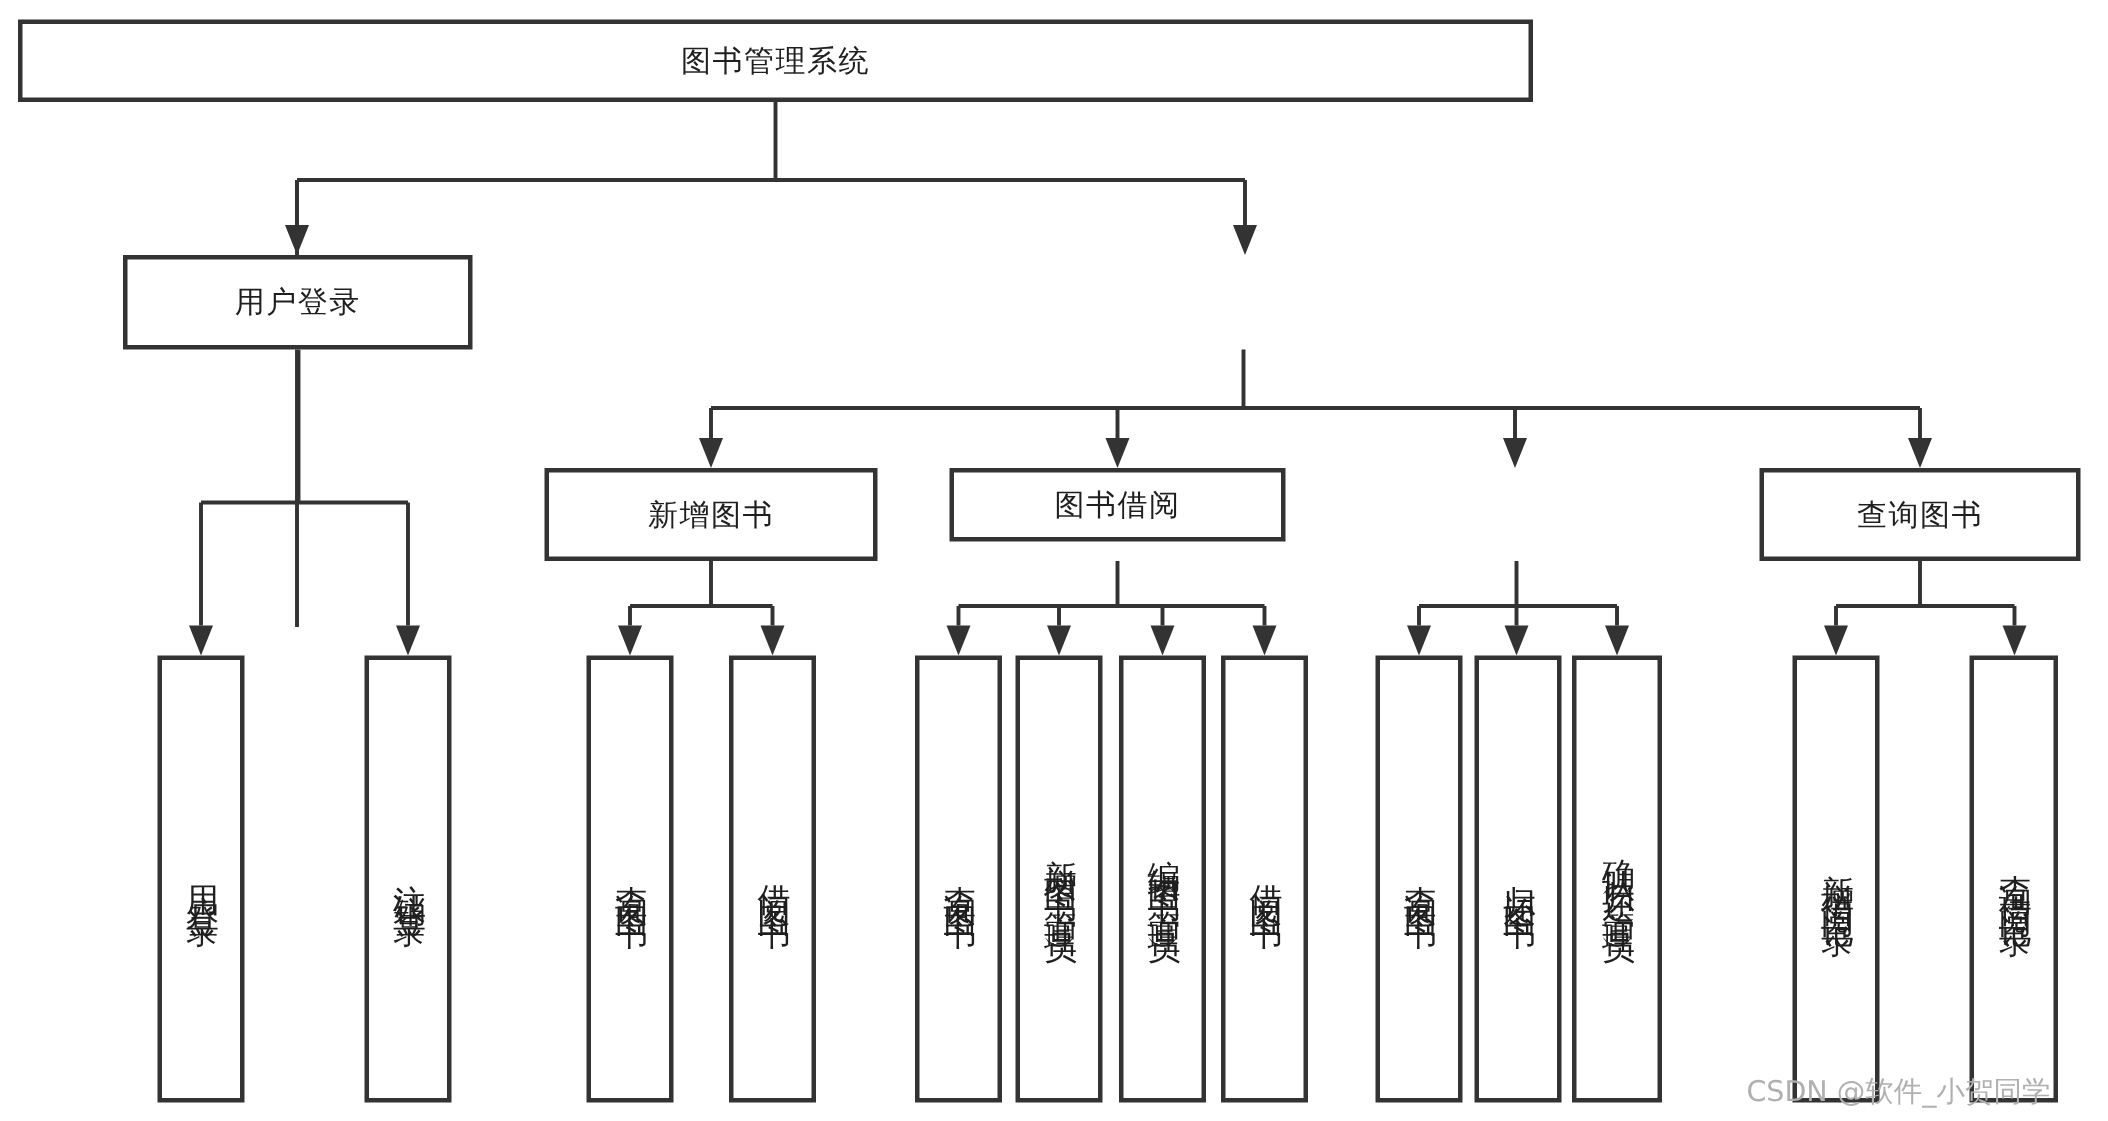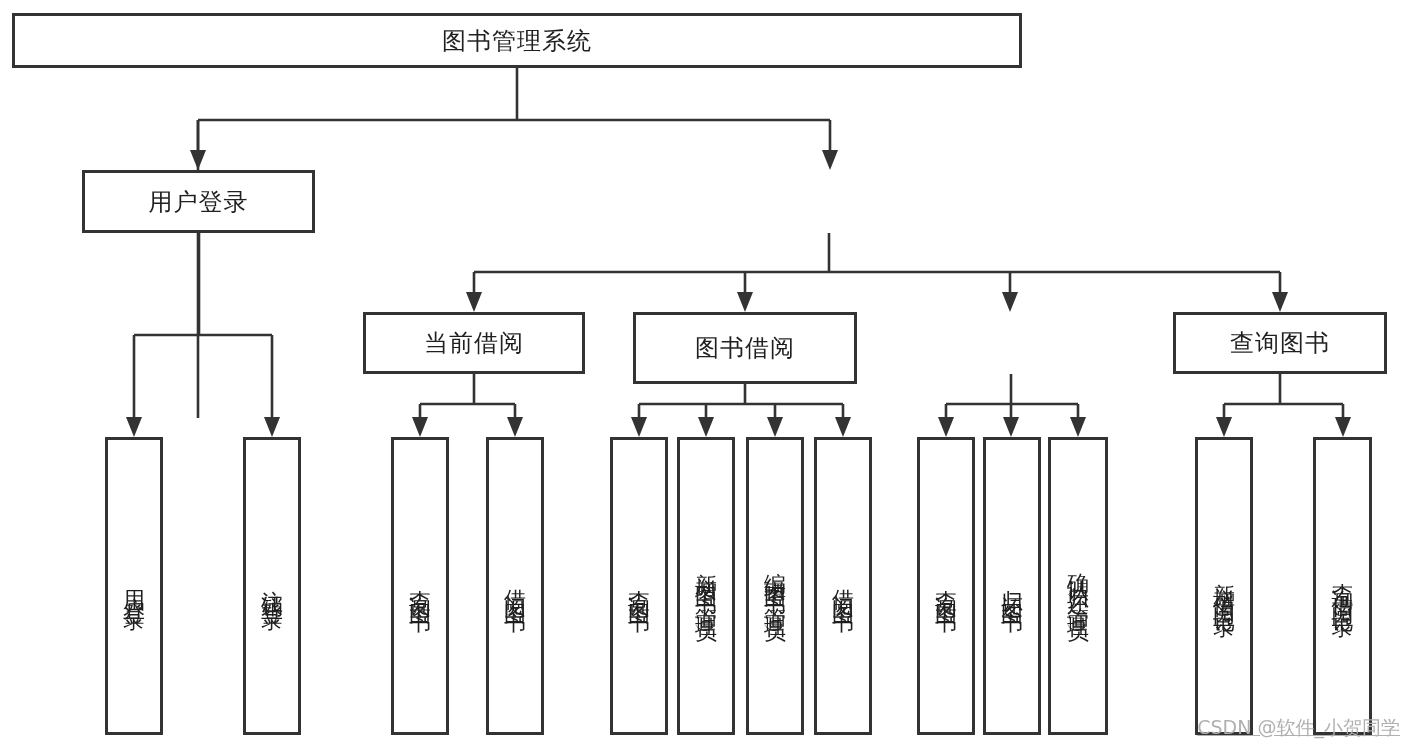--- a/index.html
+++ b/index.html
@@ -38,42 +38,41 @@
     position:absolute;
     box-sizing:border-box;
     border:3px solid var(--line);
     background:var(--background);
     display:flex;
     align-items:center;
     justify-content:center;
     color:var(--text);
   }
   .hlabel{
-    font-size:24px;
+    font-size:20px;
     letter-spacing:1px;
     white-space:nowrap;
   }
   .vtext{
     writing-mode:vertical-rl;
     text-orientation:mixed;
     font-size:22px;
     line-height:1;
     letter-spacing:7px;
     white-space:nowrap;
   }
   .watermark{
     position:absolute;
-    left:1185px;
+    left:1152px;
     top:715px;
     width:215px;
     font-size:19px;
     color:var(--watermark);
     white-space:nowrap;
     text-align:right;
-    text-decoration:underline;
   }
 </style>
 </head>
 <body>
 
 <div class="canvas">
 
   <svg class="wires" width="1405" height="747" viewBox="0 0 1405 747">
 
     <g>
@@ -122,23 +121,23 @@
 
   <div class="box" style="left:12px;top:13px;width:1010px;height:55px">
     <span class="hlabel">图书管理系统</span>
   </div>
 
   <div class="box" style="left:82px;top:170px;width:233px;height:63px">
     <span class="hlabel">用户登录</span>
   </div>
 
   <div class="box" style="left:363px;top:312px;width:222px;height:62px">
-    <span class="hlabel">当前借阅</span>
+    <span class="hlabel">新增图书</span>
   </div>
-  <div class="box" style="left:633px;top:312px;width:224px;height:72px">
+  <div class="box" style="left:633px;top:312px;width:224px;height:49px">
     <span class="hlabel">图书借阅</span>
   </div>
   <div class="box" style="left:1173px;top:312px;width:214px;height:62px">
     <span class="hlabel">查询图书</span>
   </div>
 
   <div class="box" style="left:105px;top:437px;width:58px;height:298px">
     <span class="vtext">用户登录</span>
   </div>
   <div class="box" style="left:243px;top:437px;width:58px;height:298px">

